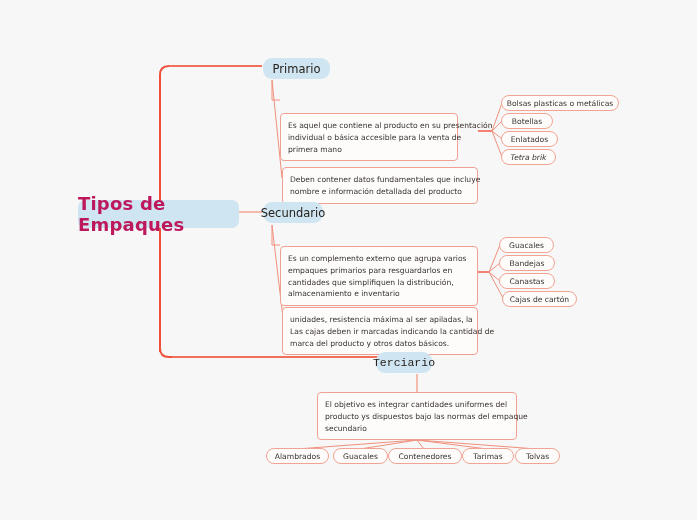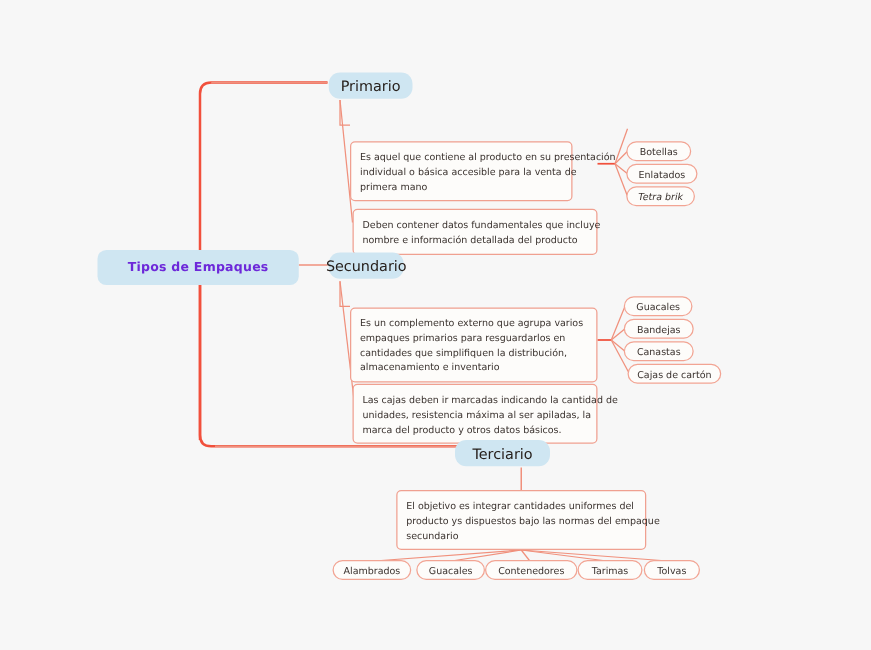--- a/index.html
+++ b/index.html
@@ -32,23 +32,23 @@
     position: absolute;
     box-sizing: border-box;
   }
   
   .root-node {
     background: #cfe6f2;
     border-radius: 7px;
     display: flex;
     align-items: center;
     justify-content: center;
-    color: #6d28d9;
+    color: #be185d;
     font-weight: bold;
-    font-size: 10px;
+    font-size: 18px;
     letter-spacing: 0.2px;
   }
   
   .topic-pill {
     background: #cfe6f2;
     border-radius: 9px;
     display: flex;
     align-items: center;
     justify-content: center;
     color: #27201c;
@@ -133,20 +133,23 @@
     <span class="ln">Es aquel que contiene al producto en su presentación</span>
     <span class="ln">individual o básica accesible para la venta de</span>
     <span class="ln">primera mano</span>
   </div>
 
   <div class="node desc-box" style="left:282px; top:167px; width:196px;">
     <span class="ln">Deben contener datos fundamentales que incluye</span>
     <span class="ln">nombre e información detallada del producto</span>
   </div>
 
+  <div class="node leaf-pill" style="left:501px; top:95px; width:118px;">
+    <span>Bolsas plasticas o metálicas</span>
+  </div>
   <div class="node leaf-pill" style="left:501px; top:113px; width:52px;">
     <span>Botellas</span>
   </div>
   <div class="node leaf-pill" style="left:501px; top:131px; width:57px;">
     <span>Enlatados</span>
   </div>
   <div class="node leaf-pill" style="left:501px; top:149px; width:55px;font-style:italic;">
     <span>Tetra brik</span>
   </div>
 
@@ -155,39 +158,39 @@
   </div>
 
   <div class="node desc-box" style="left:280px; top:246px; width:198px;">
     <span class="ln">Es un complemento externo que agrupa varios</span>
     <span class="ln">empaques primarios para resguardarlos en</span>
     <span class="ln">cantidades que simplifiquen la distribución,</span>
     <span class="ln">almacenamiento e inventario</span>
   </div>
 
   <div class="node desc-box" style="left:282px; top:307px; width:196px;">
+    <span class="ln">unidades, resistencia máxima al ser apiladas, la</span>
     <span class="ln">Las cajas deben ir marcadas indicando la cantidad de</span>
-    <span class="ln">unidades, resistencia máxima al ser apiladas, la</span>
     <span class="ln">marca del producto y otros datos básicos.</span>
   </div>
 
   <div class="node leaf-pill" style="left:499px; top:237px; width:55px;">
     <span>Guacales</span>
   </div>
   <div class="node leaf-pill" style="left:499px; top:255px; width:56px;">
     <span>Bandejas</span>
   </div>
   <div class="node leaf-pill" style="left:499px; top:273px; width:56px;">
     <span>Canastas</span>
   </div>
   <div class="node leaf-pill" style="left:502px; top:291px; width:75px;">
     <span>Cajas de cartón</span>
   </div>
 
-  <div class="node topic-pill" style="left:364px; top:352px; width:76px; height:21px;">
+  <div class="node topic-pill" style="left:376px; top:352px; width:56px; height:21px;font-family:Liberation Mono, monospace;">
     <span>Terciario</span>
   </div>
 
   <div class="node desc-box" style="left:317px; top:392px; width:200px;">
     <span class="ln">El objetivo es integrar cantidades uniformes del</span>
     <span class="ln">producto ys dispuestos bajo las normas del empaque</span>
     <span class="ln">secundario</span>
   </div>
 
   <div class="node leaf-pill" style="left:266px; top:448px; width:63px;">

